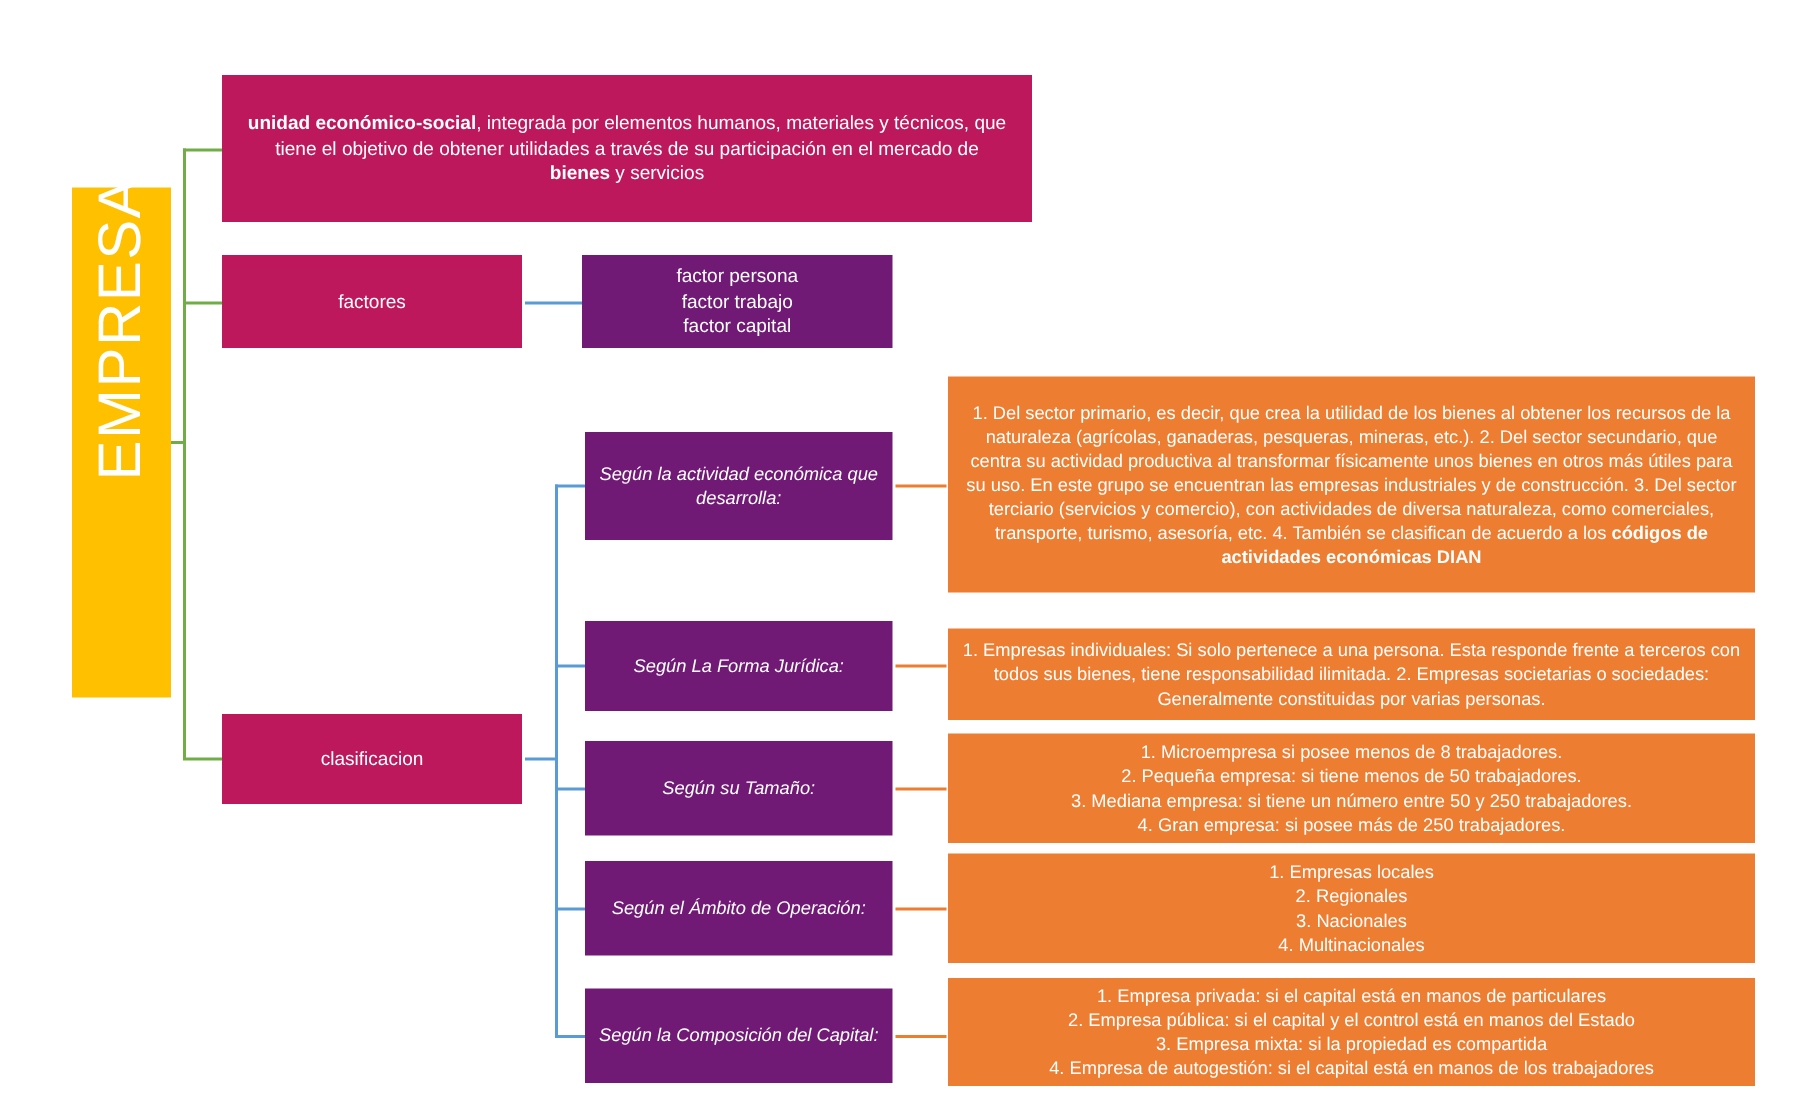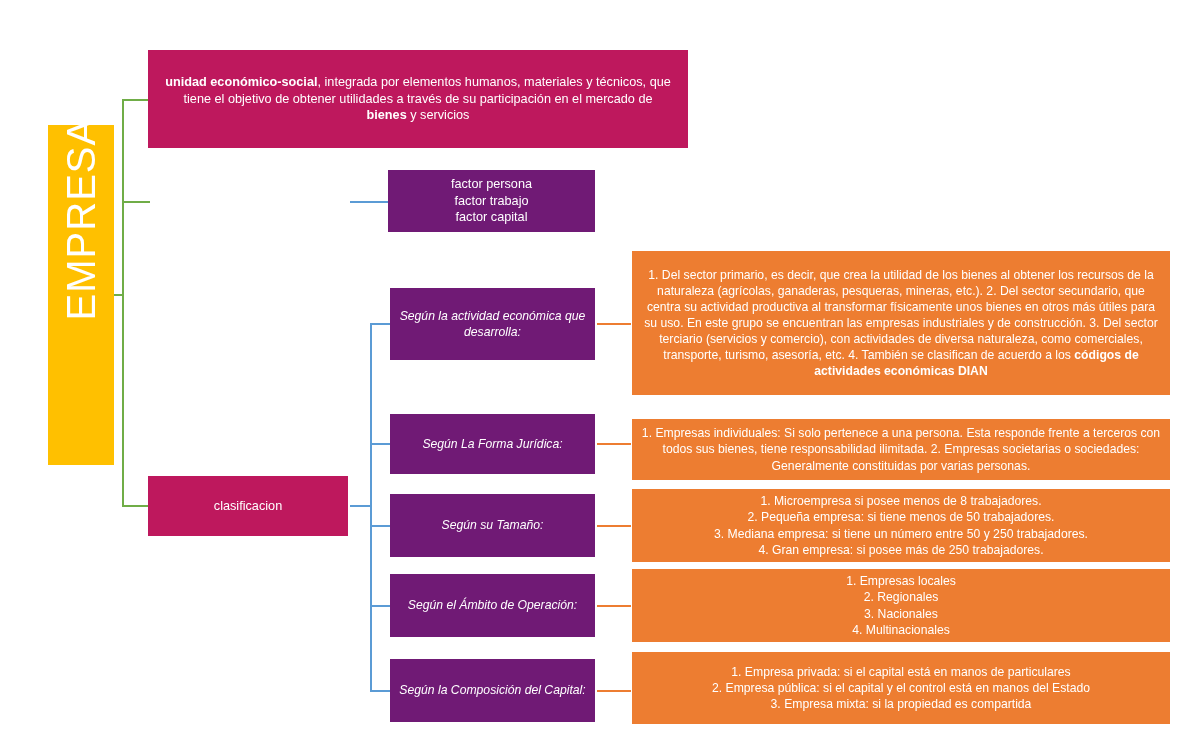--- a/index.html
+++ b/index.html
@@ -134,20 +134,23 @@
   <div id="root-node" class="node yellow">
     <span class="txt">EMPRESA</span>
   </div>
 
   <div id="desc-node" class="node green">
     <span class="txt">
       <b>unidad económico-social</b><span>, integrada por elementos humanos, materiales y técnicos, que tiene el objetivo de obtener utilidades a través de su participación en el mercado de </span><b>bienes</b><span> y servicios</span>
     </span>
   </div>
 
+  <div id="factores-node" class="node green">
+    <span class="txt">factores</span>
+  </div>
 
   <div id="clasificacion-node" class="node green">
     <span class="txt">clasificacion</span>
   </div>
 
   <div id="factores-detail-node" class="node blue">
     <span class="txt">
       <span>factor persona</span><br>
       <span>factor trabajo</span><br>
       <span>factor capital</span>
@@ -202,16 +205,17 @@
       <span>3. Nacionales</span><br>
       <span>4. Multinacionales</span>
     </span>
   </div>
 
   <div id="detail-4" class="node orange detail-node">
     <span class="txt">
       <span>1. Empresa privada: si el capital está en manos de particulares</span><br>
       <span>2. Empresa pública: si el capital y el control está en manos del Estado</span><br>
       <span>3. Empresa mixta: si la propiedad es compartida</span><br>
+      <span>4. Empresa de autogestión: si el capital está en manos de los trabajadores</span>
     </span>
   </div>
 
 </div>
 
 </body></html>

